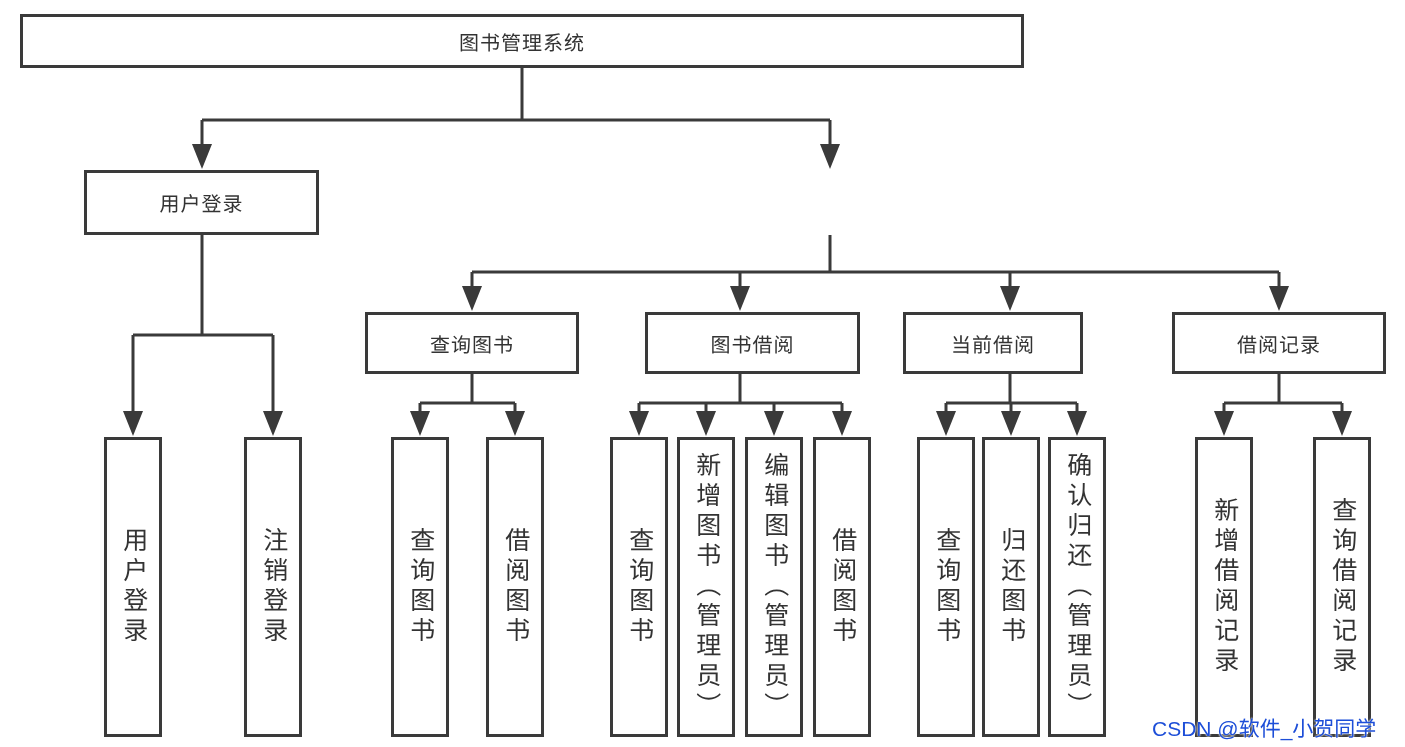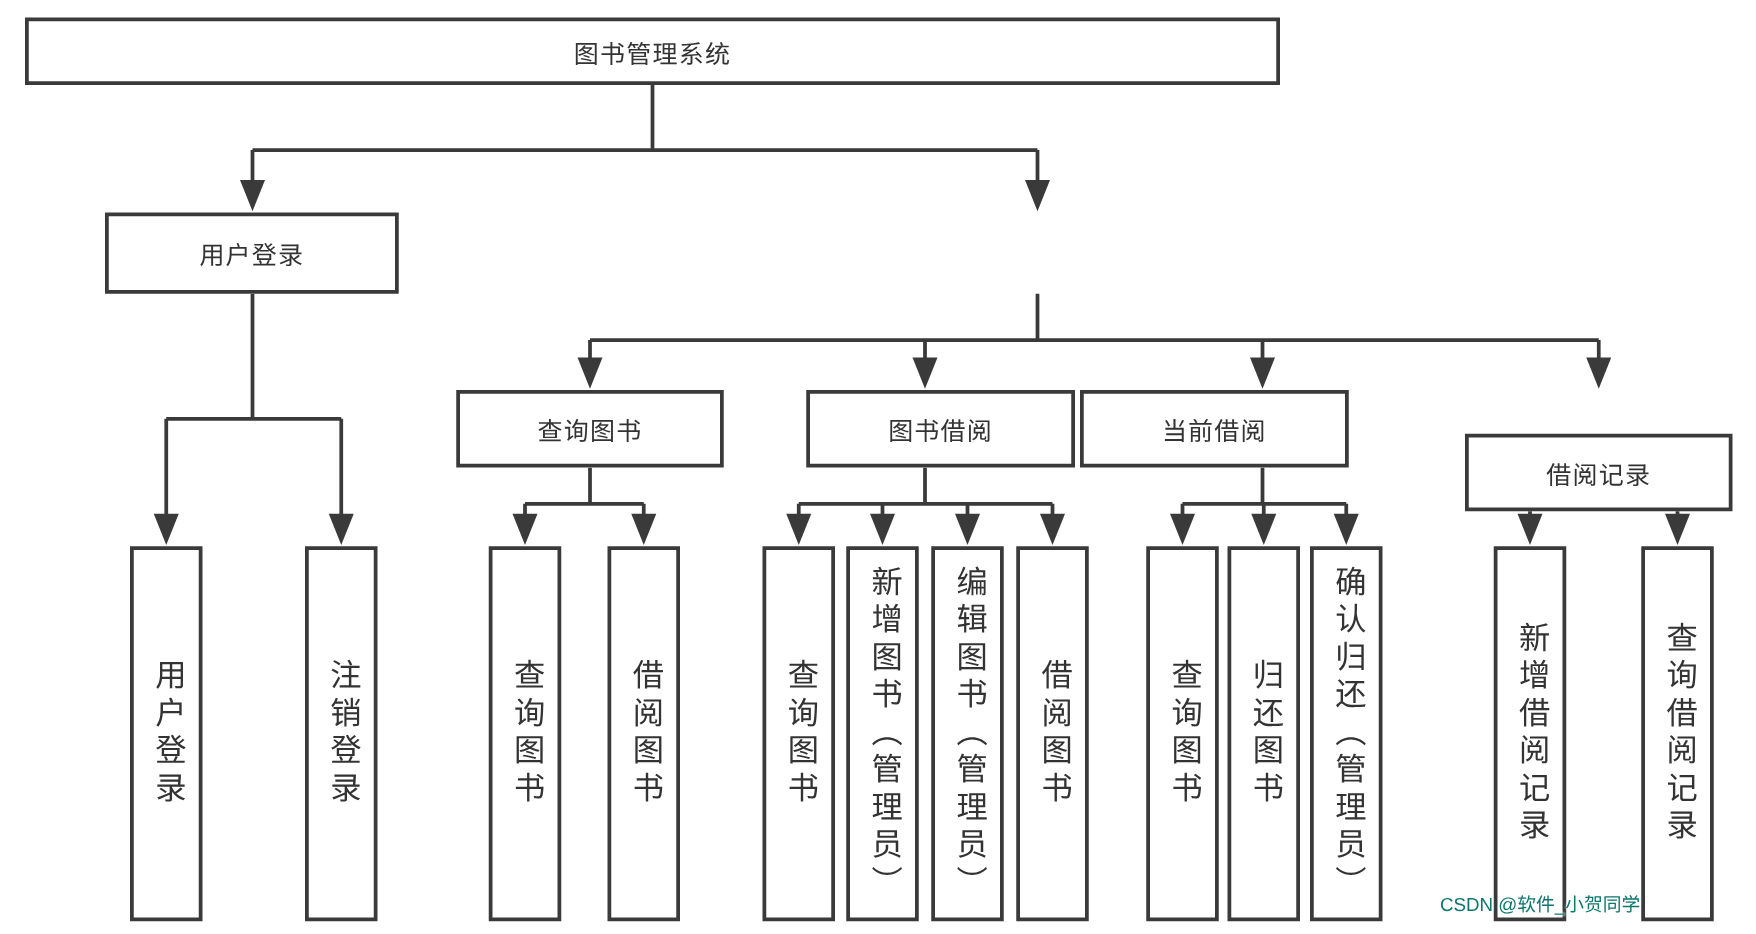--- a/index.html
+++ b/index.html
@@ -48,22 +48,22 @@
     color: #333333;
     width: 58px;
     top: 437px;
     height: 300px;
     line-height: 1.1;
   }
   .watermark {
     position: absolute;
     left: 1152px;
     top: 712px;
-    font-size: 15px;
-    color: #0f766e;
+    font-size: 21px;
+    color: #1d4ed8;
     text-shadow: 0 0 2px #ffffff, 0 0 2px #ffffff;
     white-space: nowrap;
     z-index: 5;
   }
 </style>
 </head>
 <body>
 
 <div class="stage">
 
@@ -109,22 +109,22 @@
       <polygon points="1342,436 1332,411 1352,411"></polygon>
     </g>
   </svg>
 
   <div class="box" style="left:20px; top:14px; width:1004px; height:54px;">图书管理系统</div>
 
   <div class="box" style="left:84px; top:170px; width:235px; height:65px;">用户登录</div>
 
   <div class="box" style="left:365px; top:312px; width:214px; height:62px;">查询图书</div>
   <div class="box" style="left:633px; top:312px; width:215px; height:62px;margin-left:12px;">图书借阅</div>
-  <div class="box" style="left:864px; top:312px; width:215px; height:62px;">当前借阅</div>
-  <div class="box" style="left:1172px; top:312px; width:214px; height:62px;margin-top:35px;">借阅记录</div>
+  <div class="box" style="left:903px; top:312px; width:180px; height:62px;">当前借阅</div>
+  <div class="box" style="left:1172px; top:312px; width:214px; height:62px;">借阅记录</div>
 
   <div class="vbox" style="left:104px;">用户登录</div>
   <div class="vbox" style="left:244px;">注销登录</div>
 
   <div class="vbox" style="left:391px;">查询图书</div>
   <div class="vbox" style="left:486px;">借阅图书</div>
 
   <div class="vbox" style="left:610px;">查询图书</div>
   <div class="vbox" style="left:677px;">新增图书（管理员）</div>
   <div class="vbox" style="left:745px;">编辑图书（管理员）</div>

